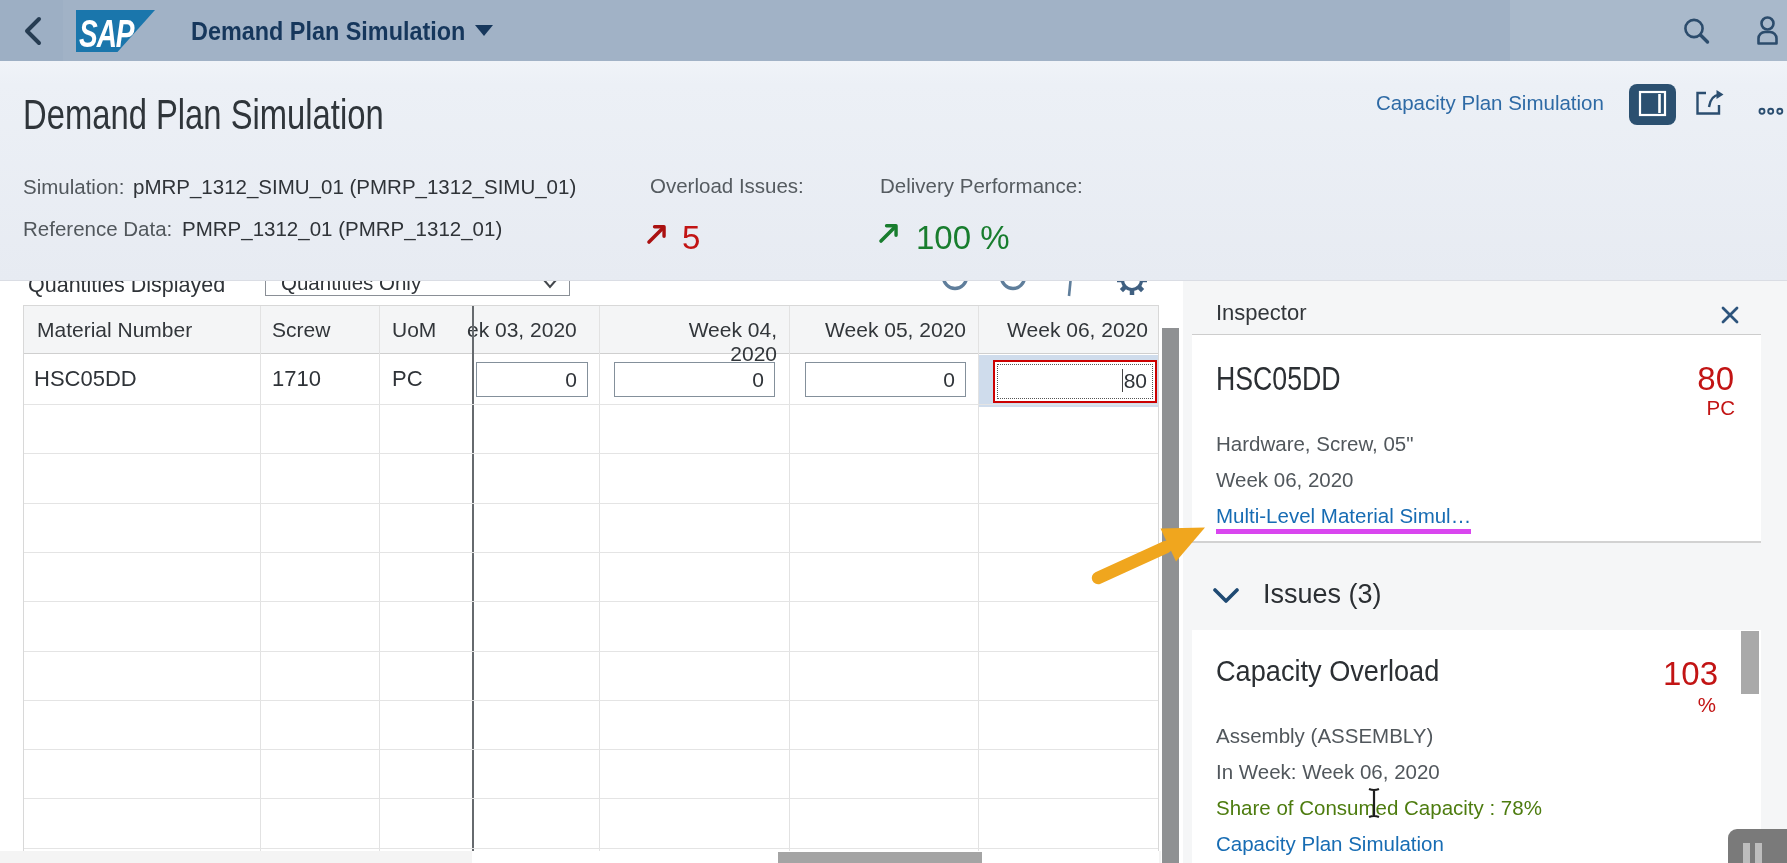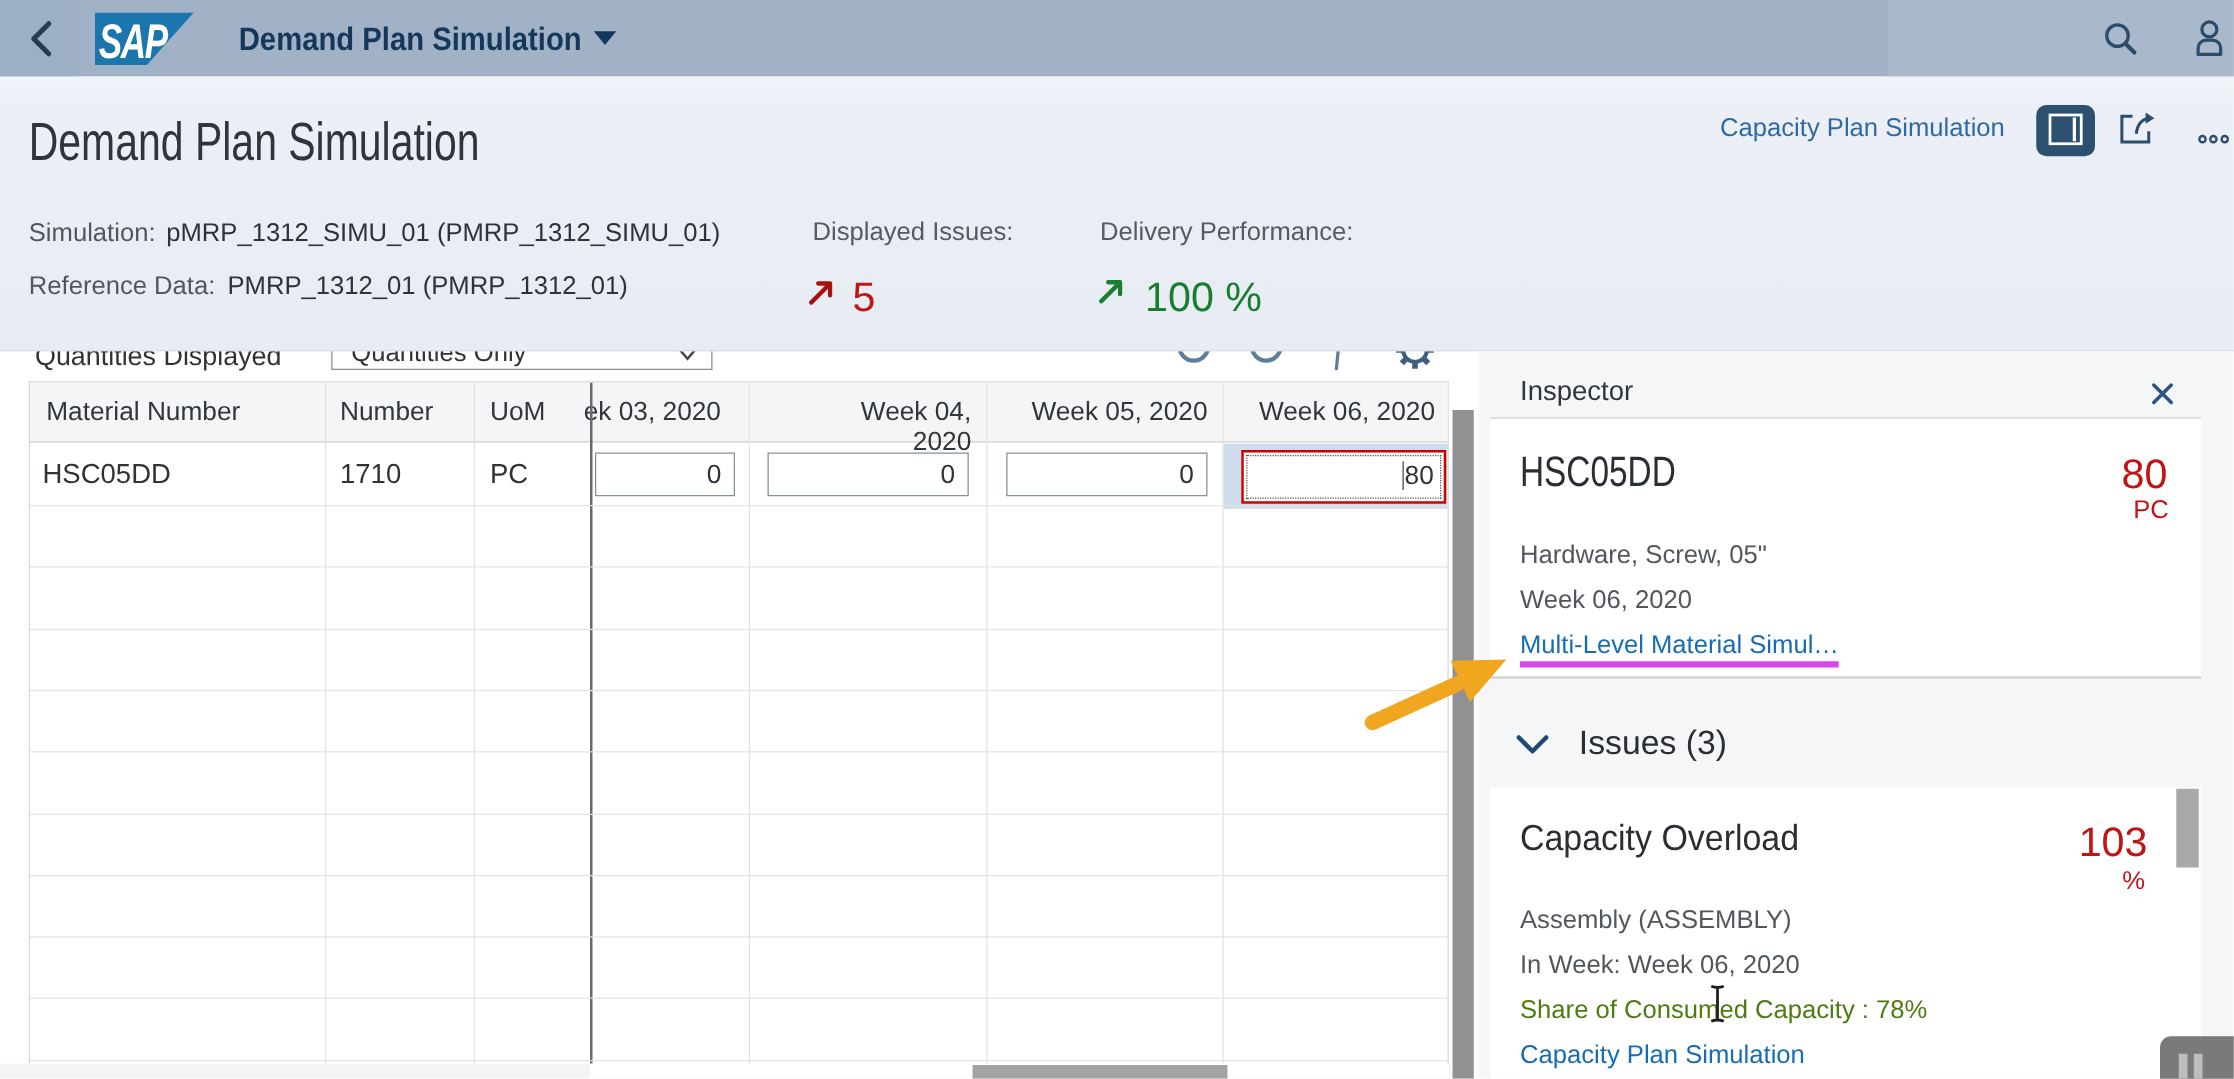--- a/index.html
+++ b/index.html
@@ -83,38 +83,38 @@
 <svg class="abs" style="left:1756px; top:104px;" width="32" height="16" viewBox="0 0 32 16">
   <circle cx="6" cy="7.3" r="2.5" fill="none" stroke="#2b4e70" stroke-width="1.9"></circle>
   <circle cx="14.7" cy="7.3" r="2.5" fill="none" stroke="#2b4e70" stroke-width="1.9"></circle>
   <circle cx="23.8" cy="7.3" r="2.5" fill="none" stroke="#2b4e70" stroke-width="1.9"></circle>
 </svg>
 
 <div class="abs" style="left:23px; top:175px; font-size:20.5px; color:#51575c;">Simulation:</div>
 <div class="abs" style="left:133px; top:175px; font-size:20.5px; color:#2f3338;">pMRP_1312_SIMU_01 (PMRP_1312_SIMU_01)</div>
 <div class="abs" style="left:23px; top:217px; font-size:20.5px; color:#51575c;">Reference Data:</div>
 <div class="abs" style="left:182px; top:217px; font-size:20.5px; color:#2f3338;">PMRP_1312_01 (PMRP_1312_01)</div>
-<div class="abs" style="left:650px; top:174px; font-size:20.5px; color:#555b60;">Displayed Issues:</div>
+<div class="abs" style="left:650px; top:174px; font-size:20.5px; color:#555b60;">Overload Issues:</div>
 <svg class="abs" style="left:646px; top:223px;" width="22" height="22" viewBox="0 0 22 22">
   <path d="M3 19 L17 5" stroke="#aa1111" stroke-width="3.6" stroke-linecap="round"></path>
   <path d="M8 4 L18 4 L18 14" fill="none" stroke="#aa1111" stroke-width="3.6" stroke-linecap="round" stroke-linejoin="round" transform="scale(0.95) translate(1,0)"></path>
 </svg>
 <div class="abs" style="left:682px; top:219px; font-size:33px; color:#c21414;">5</div>
 <div class="abs" style="left:880px; top:174px; font-size:20.5px; color:#555b60;">Delivery Performance:</div>
 <svg class="abs" style="left:878px; top:222px;" width="22" height="22" viewBox="0 0 22 22">
   <path d="M3 19 L17 5" stroke="#187d2e" stroke-width="3.6" stroke-linecap="round"></path>
   <path d="M8 4 L18 4 L18 14" fill="none" stroke="#187d2e" stroke-width="3.6" stroke-linecap="round" stroke-linejoin="round" transform="scale(0.95) translate(1,0)"></path>
 </svg>
 <div class="abs" style="left:916px; top:219px; font-size:33px; color:#187d2e;">100 %</div>
 
 <div id="tablewrap" class="abs" style="left:23px; top:305px; width:1136px; height:546px; border:1px solid #d8d8d8; border-bottom:none; background:#fff; overflow:hidden;">
 
   <div class="abs" style="left:0; top:0; width:1136px; height:48px; background:#f4f5f6; border-bottom:1px solid #cfcfcf;"></div>
   <div class="abs" style="left:13px; top:12px; font-size:21px; color:#32363a;">Material Number</div>
-  <div class="abs" style="left:248px; top:12px; font-size:21px; color:#32363a;">Number</div>
+  <div class="abs" style="left:248px; top:12px; font-size:21px; color:#32363a;">Screw</div>
   <div class="abs" style="left:368px; top:12px; font-size:21px; color:#32363a;">UoM</div>
   <div class="abs" style="left:443px; top:12px; width:122px; font-size:21px; color:#32363a; text-align:left;">ek 03, 2020</div>
   <div class="abs" style="left:575px; top:12px; width:178px; font-size:21px; color:#32363a; text-align:right;padding-left:44px;">Week 04, 2020</div>
   <div class="abs" style="left:765px; top:12px; width:177px; font-size:21px; color:#32363a; text-align:right;">Week 05, 2020</div>
   <div class="abs" style="left:954px; top:12px; width:170px; font-size:21px; color:#32363a; text-align:right;">Week 06, 2020</div>
 
   <div class="abs" style="left:236px; top:0; width:1px; height:546px; background:#e2e2e2;"></div>
   <div class="abs" style="left:355px; top:0; width:1px; height:546px; background:#e2e2e2;"></div>
   <div class="abs" style="left:575px; top:0; width:1px; height:546px; background:#e2e2e2;"></div>
   <div class="abs" style="left:765px; top:0; width:1px; height:546px; background:#e2e2e2;"></div>

